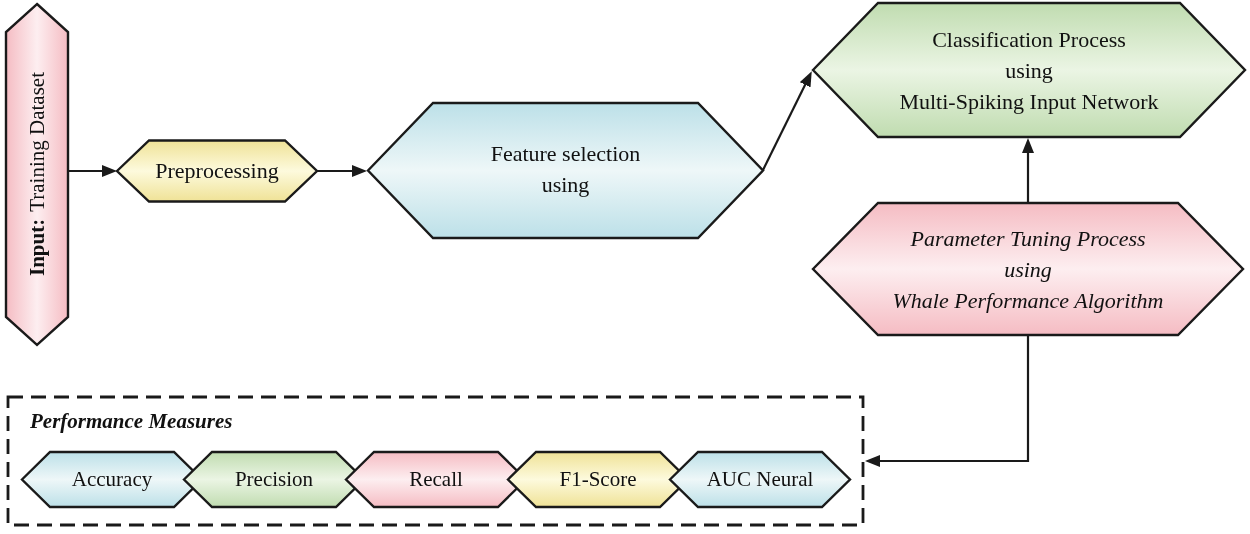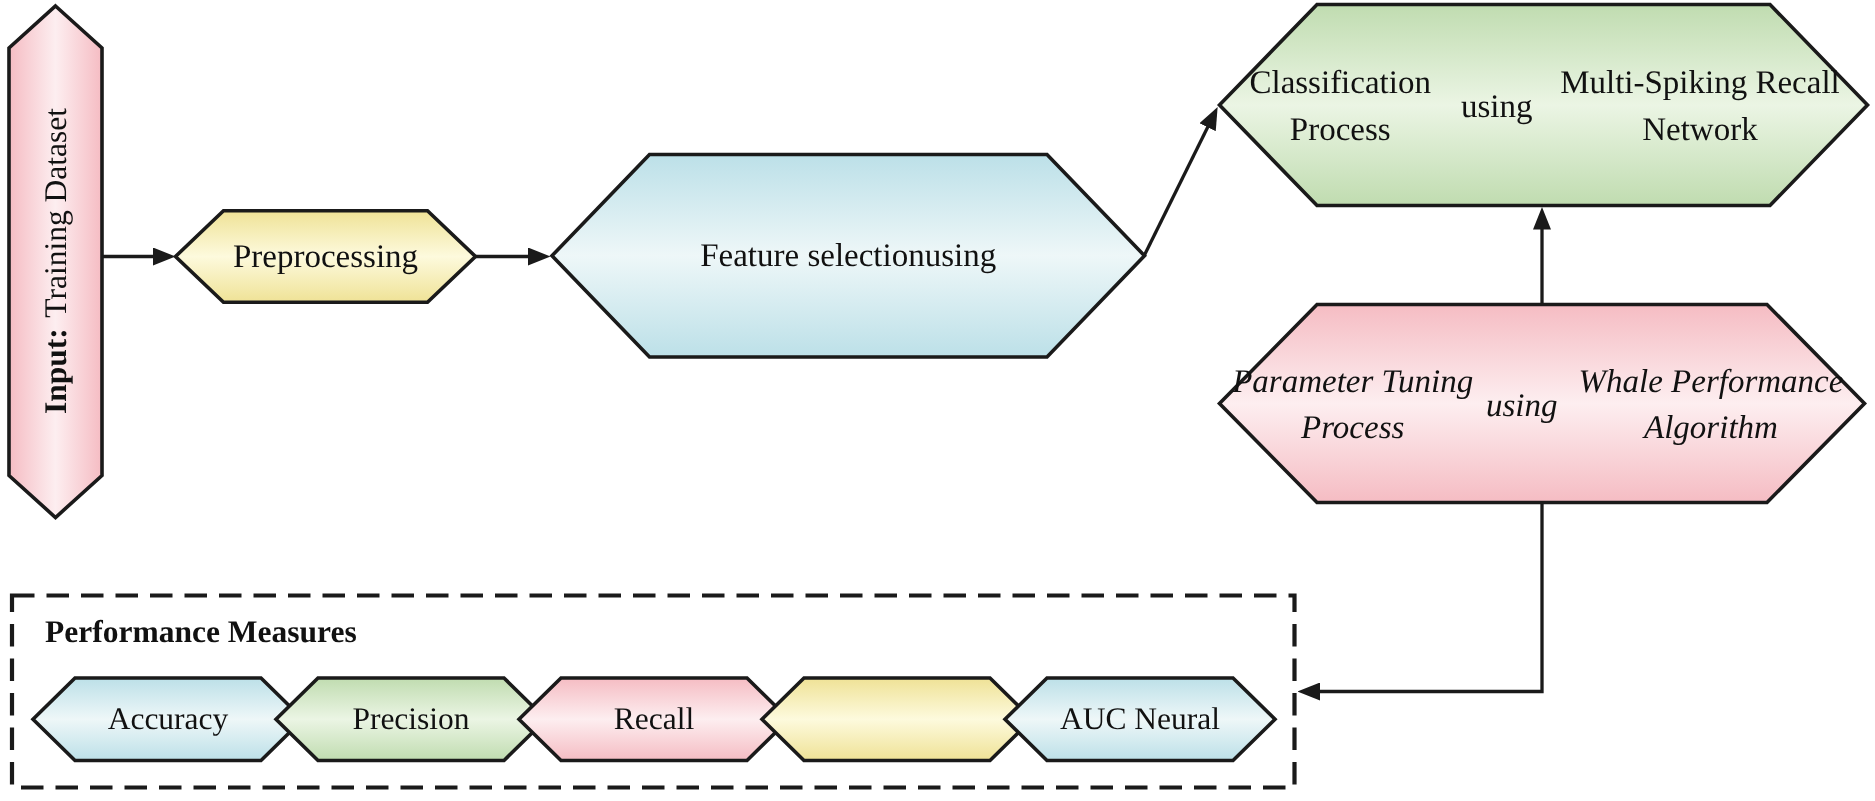--- a/index.html
+++ b/index.html
@@ -15,33 +15,33 @@
   .shapes{stroke-width:2.4;}
   .arrows{stroke-width:2.2;fill:none;}
   .dashed{stroke-width:2.8;stroke-dasharray:15,8;fill:none;}
   .label{
     position:absolute;
     display:flex;align-items:center;justify-content:center;
     text-align:center;
     color:#111111;
     pointer-events:none;
   }
-  .label.col{flex-direction:row;}
+  .label.col{flex-direction:column;}
   .lbl-lg{font-size:22px;line-height:31px;}
   .lbl-md{font-size:22px;}
   .lbl-sm{font-size:21px;}
   .input-label{
     left:-134px;top:143px;width:342px;height:62px;
     transform:rotate(-90deg);
     font-size:21px;gap:7px;white-space:nowrap;
   }
   .bold{font-weight:bold;}
   .perf-title{
     position:absolute;left:30px;top:408px;
-    font-size:21px;font-weight:bold;line-height:27px;
+    font-size:21px;font-weight:bold;line-height:27px;font-style:italic;
   }
 </style>
 </head>
 <body>
 
 <div id="stage">
 
   <svg id="diagram-svg" width="1250" height="534" viewBox="0 0 1250 534">
     <defs>
       <linearGradient id="gPinkH" x1="0" y1="0" x2="1" y2="0">
@@ -107,29 +107,30 @@
   <div class="label lbl-md" style="left:117px;top:140px;width:200px;height:62px;">Preprocessing</div>
 
   <div class="label col lbl-lg" style="left:368px;top:103px;width:395px;height:132px;">
     <div>Feature selection</div>
     <div>using</div>
   </div>
 
   <div class="label col lbl-lg" style="left:813px;top:3px;width:432px;height:134px;">
     <div>Classification Process</div>
     <div>using</div>
-    <div>Multi-Spiking Recall Network</div>
+    <div>Multi-Spiking Input Network</div>
   </div>
 
   <div class="label col lbl-lg" style="left:813px;top:203px;width:430px;height:132px;font-style:italic;">
     <div>Parameter Tuning Process</div>
     <div>using</div>
     <div>Whale Performance Algorithm</div>
   </div>
 
   <div class="perf-title">Performance Measures</div>
 
   <div class="label lbl-sm" style="left:22px;top:452px;width:180px;height:55px;text-align:right;">Accuracy</div>
   <div class="label lbl-sm" style="left:346px;top:452px;width:180px;height:55px;">Recall</div>
   <div class="label lbl-sm" style="left:184px;top:452px;width:180px;height:55px;">Precision</div>
+  <div class="label lbl-sm" style="left:508px;top:452px;width:180px;height:55px;">F1-Score</div>
   <div class="label lbl-sm" style="left:670px;top:452px;width:180px;height:55px;">AUC Neural</div>
 
 </div>
 
 </body></html>

